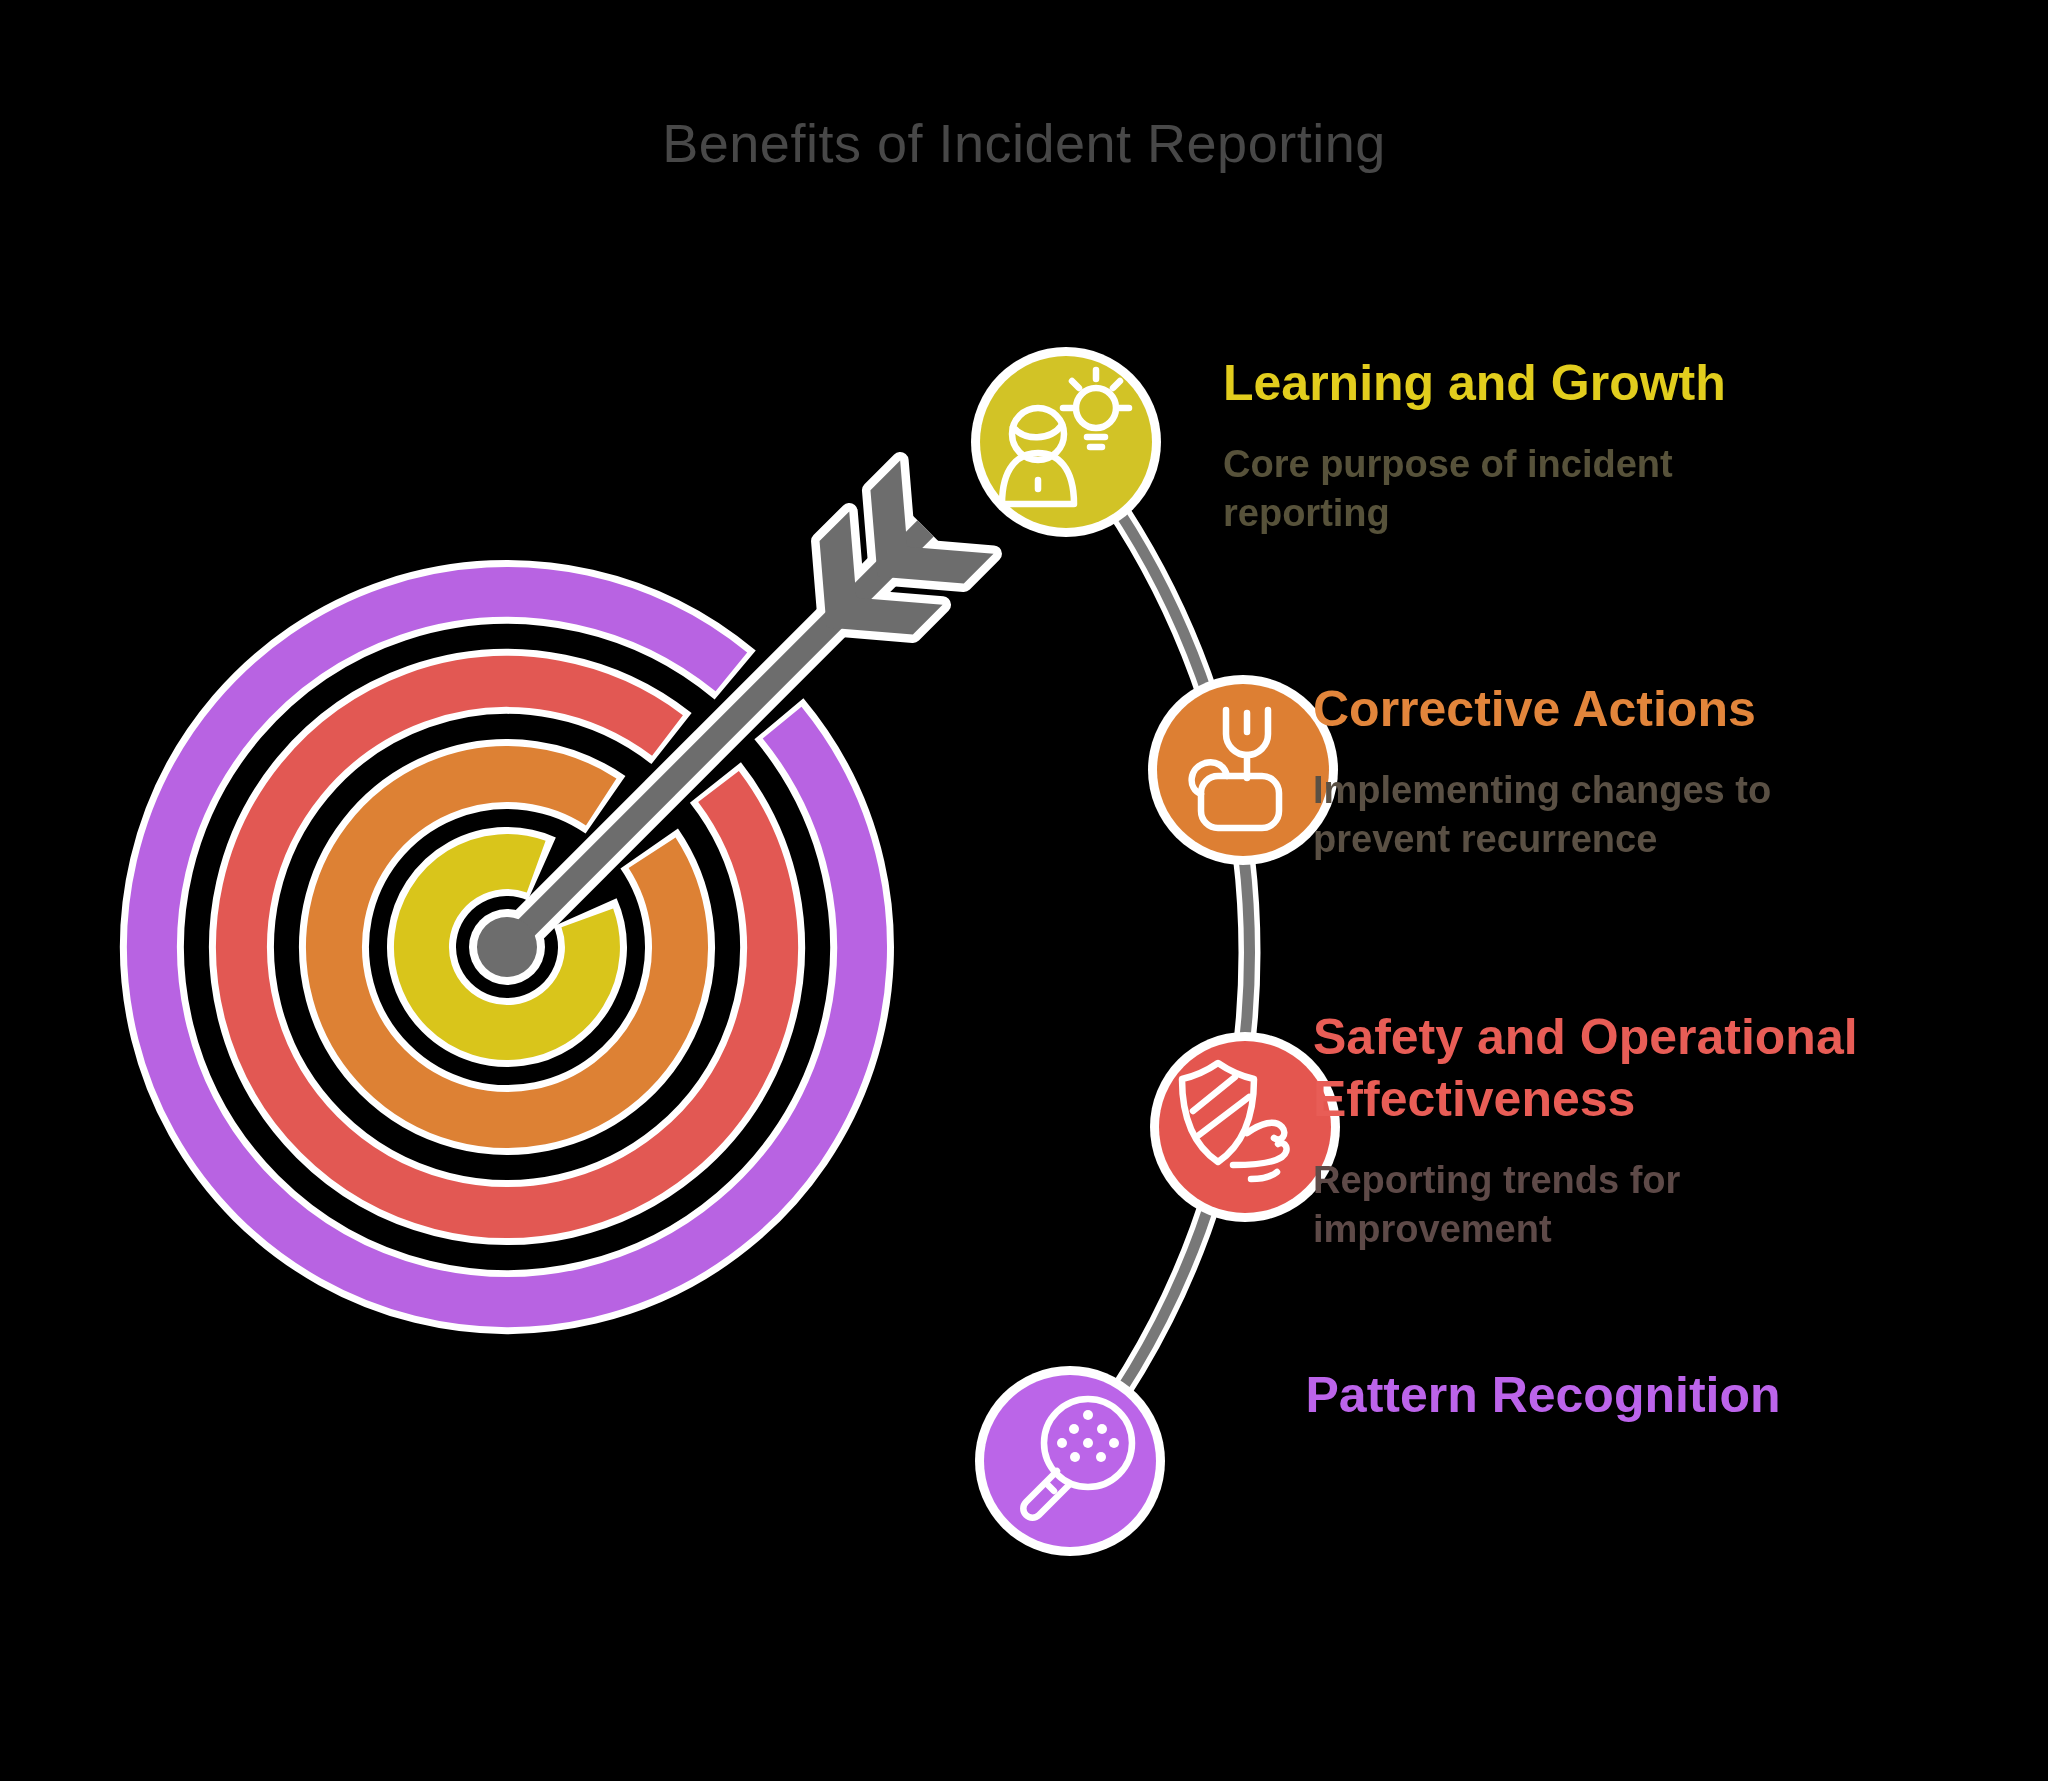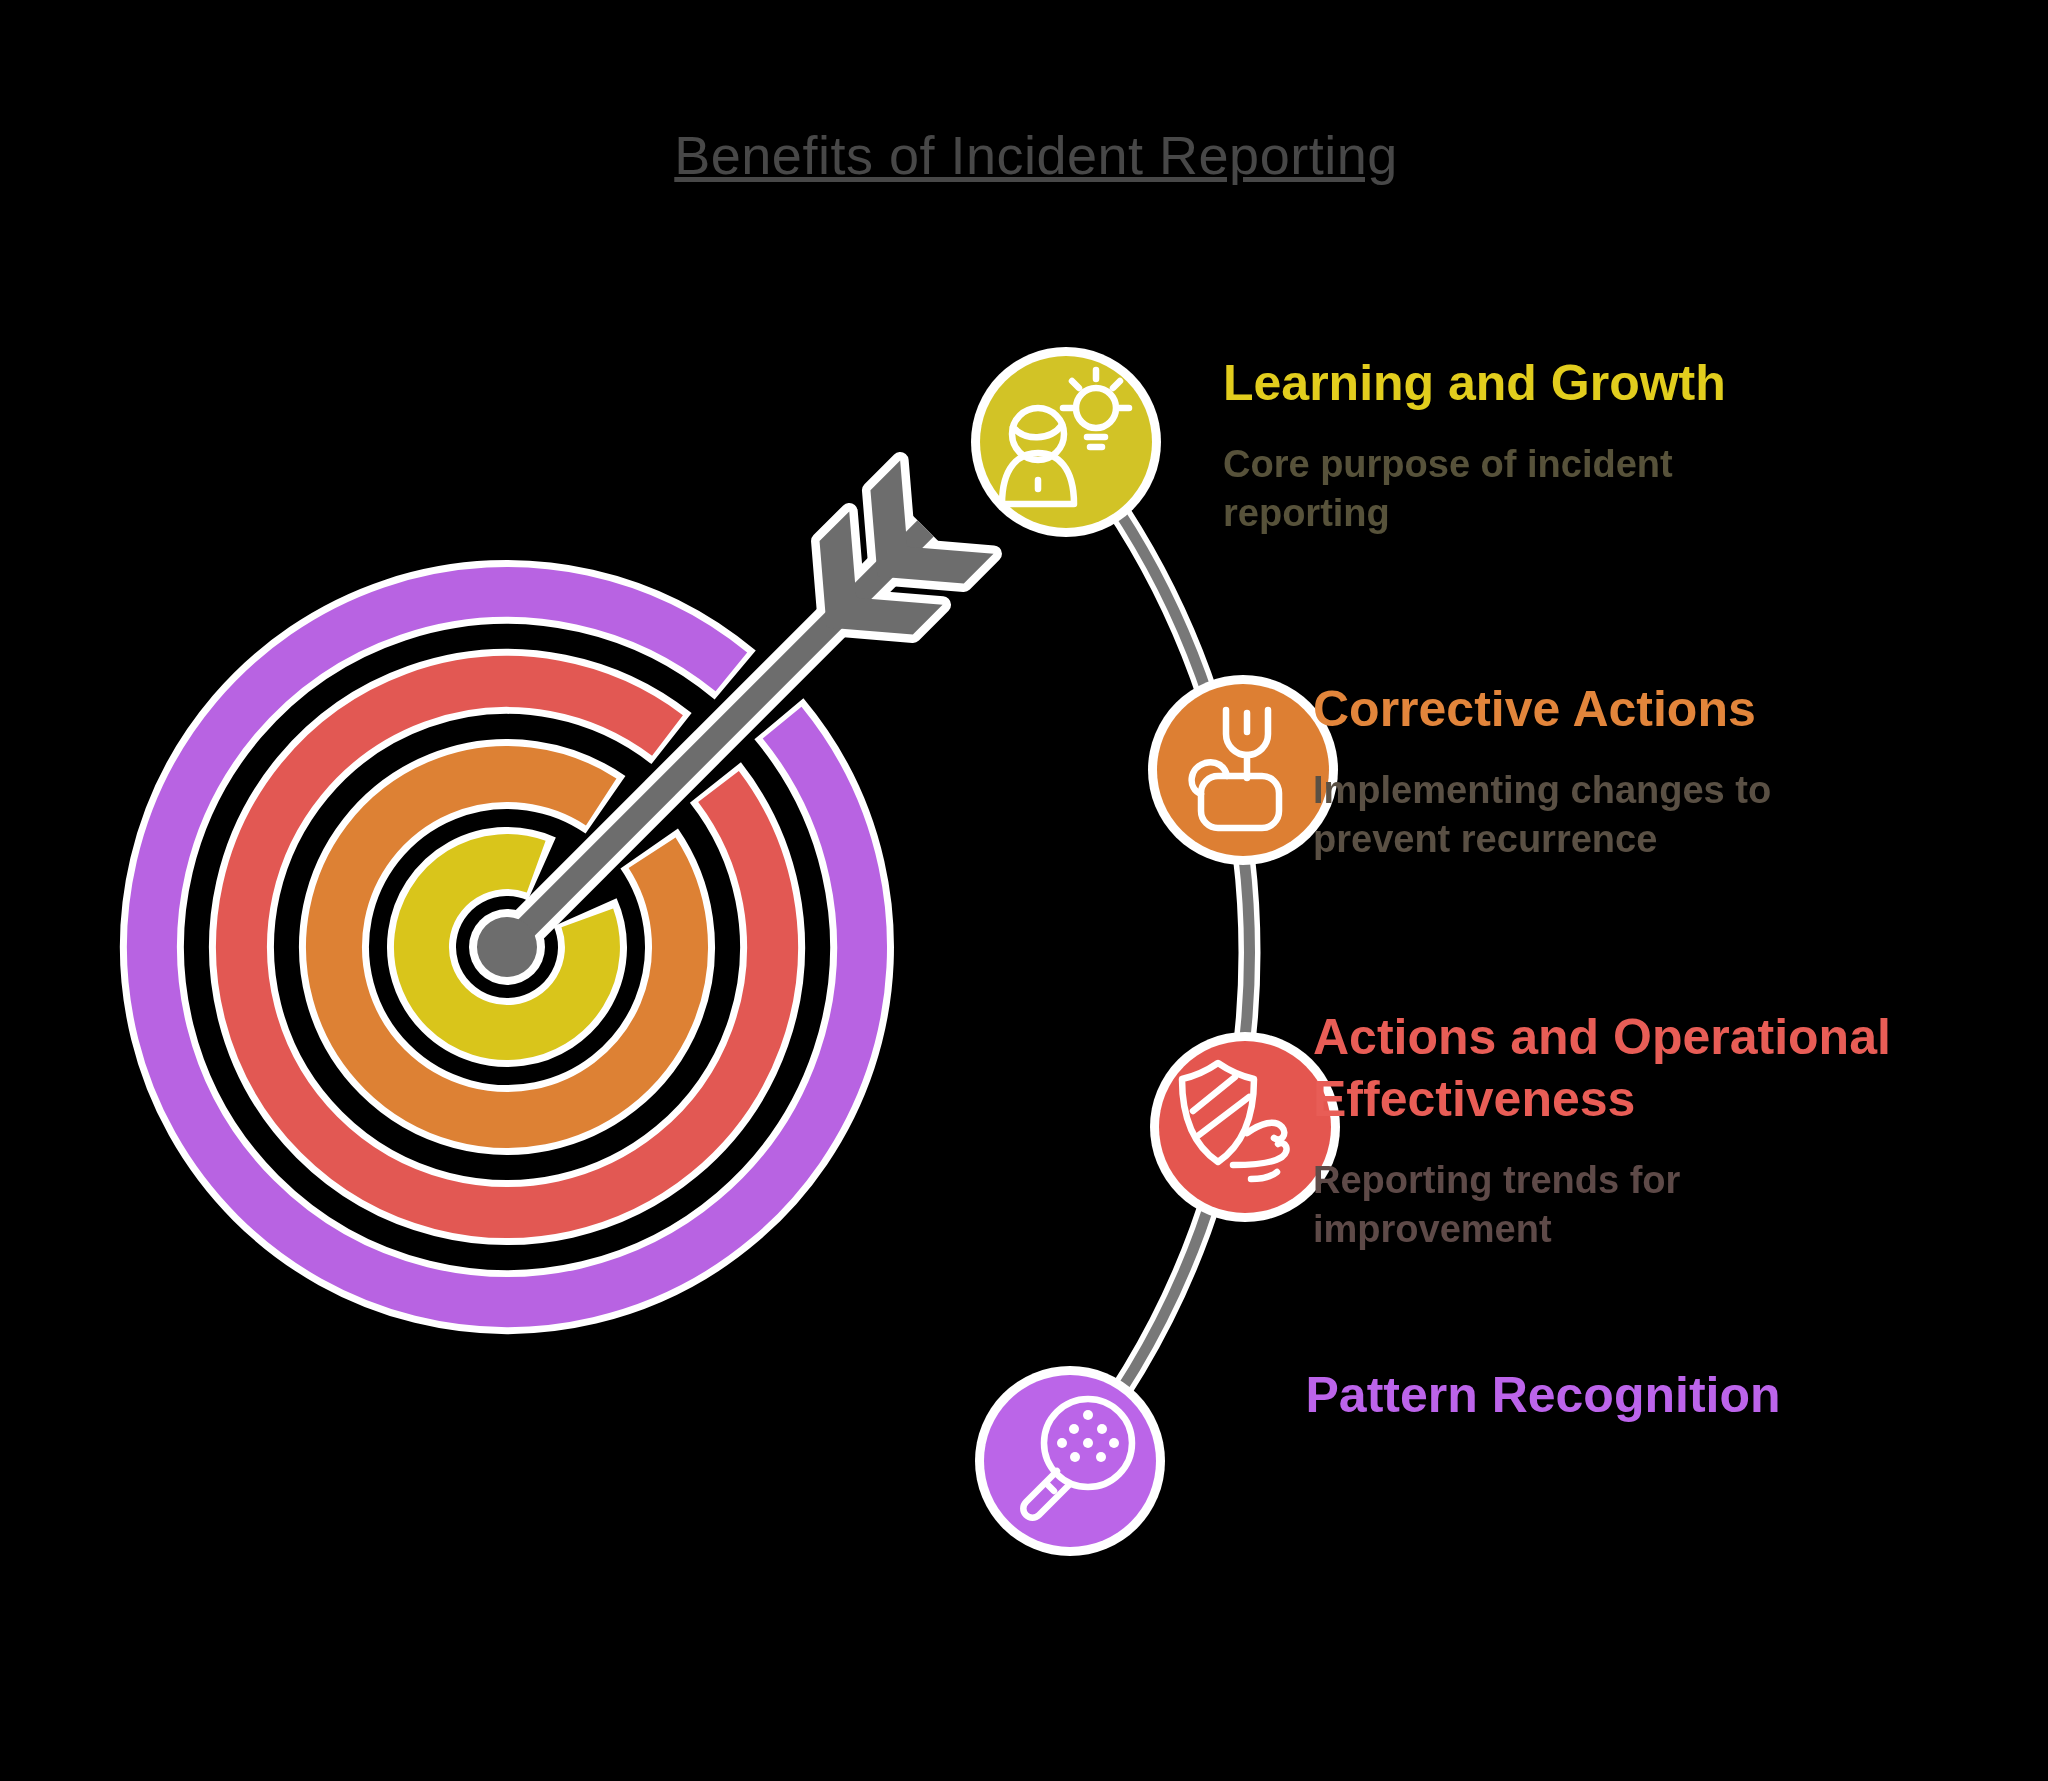--- a/index.html
+++ b/index.html
@@ -8,24 +8,23 @@
     width:2048px;height:1781px;
     background:#000;
     overflow:hidden;
     font-family:"Liberation Sans", sans-serif;
   }
   .stage svg{position:absolute;left:0;top:0;}
   .main-title{
     position:absolute;
     left:1020px;top:108px;
     transform:translateX(-50%);
-    margin:16px;
+    margin:4px;
     font-size:54px;font-weight:500;letter-spacing:0.5px;
     white-space:nowrap;
-    text-decoration:underline;
   }
   .item{position:absolute;width:640px;}
   .item-title{
     font-size:50px;font-weight:700;line-height:62px;
     white-space:pre-line;
   }
   .item-desc{
     margin-top:26px;
     font-size:38px;font-weight:700;line-height:49px;
     white-space:pre-line;
@@ -146,21 +145,21 @@
 reporting</div>
   </div>
 
   <div class="item item-2">
     <div class="item-title" style="color: rgb(226, 133, 59);">Corrective Actions</div>
     <div class="item-desc" style="color: rgb(90, 80, 68);">Implementing changes to
 prevent recurrence</div>
   </div>
 
   <div class="item item-3">
-    <div class="item-title" style="color: rgb(232, 93, 86);">Actions and Operational
+    <div class="item-title" style="color: rgb(232, 93, 86);">Safety and Operational
 Effectiveness</div>
     <div class="item-desc" style="color: rgb(94, 74, 72);">Reporting trends for
 improvement</div>
   </div>
 
   <div class="item item-4">
     <div class="item-title" style="color: rgb(188, 100, 234);">Pattern Recognition</div>
   </div>
 
 </div>

